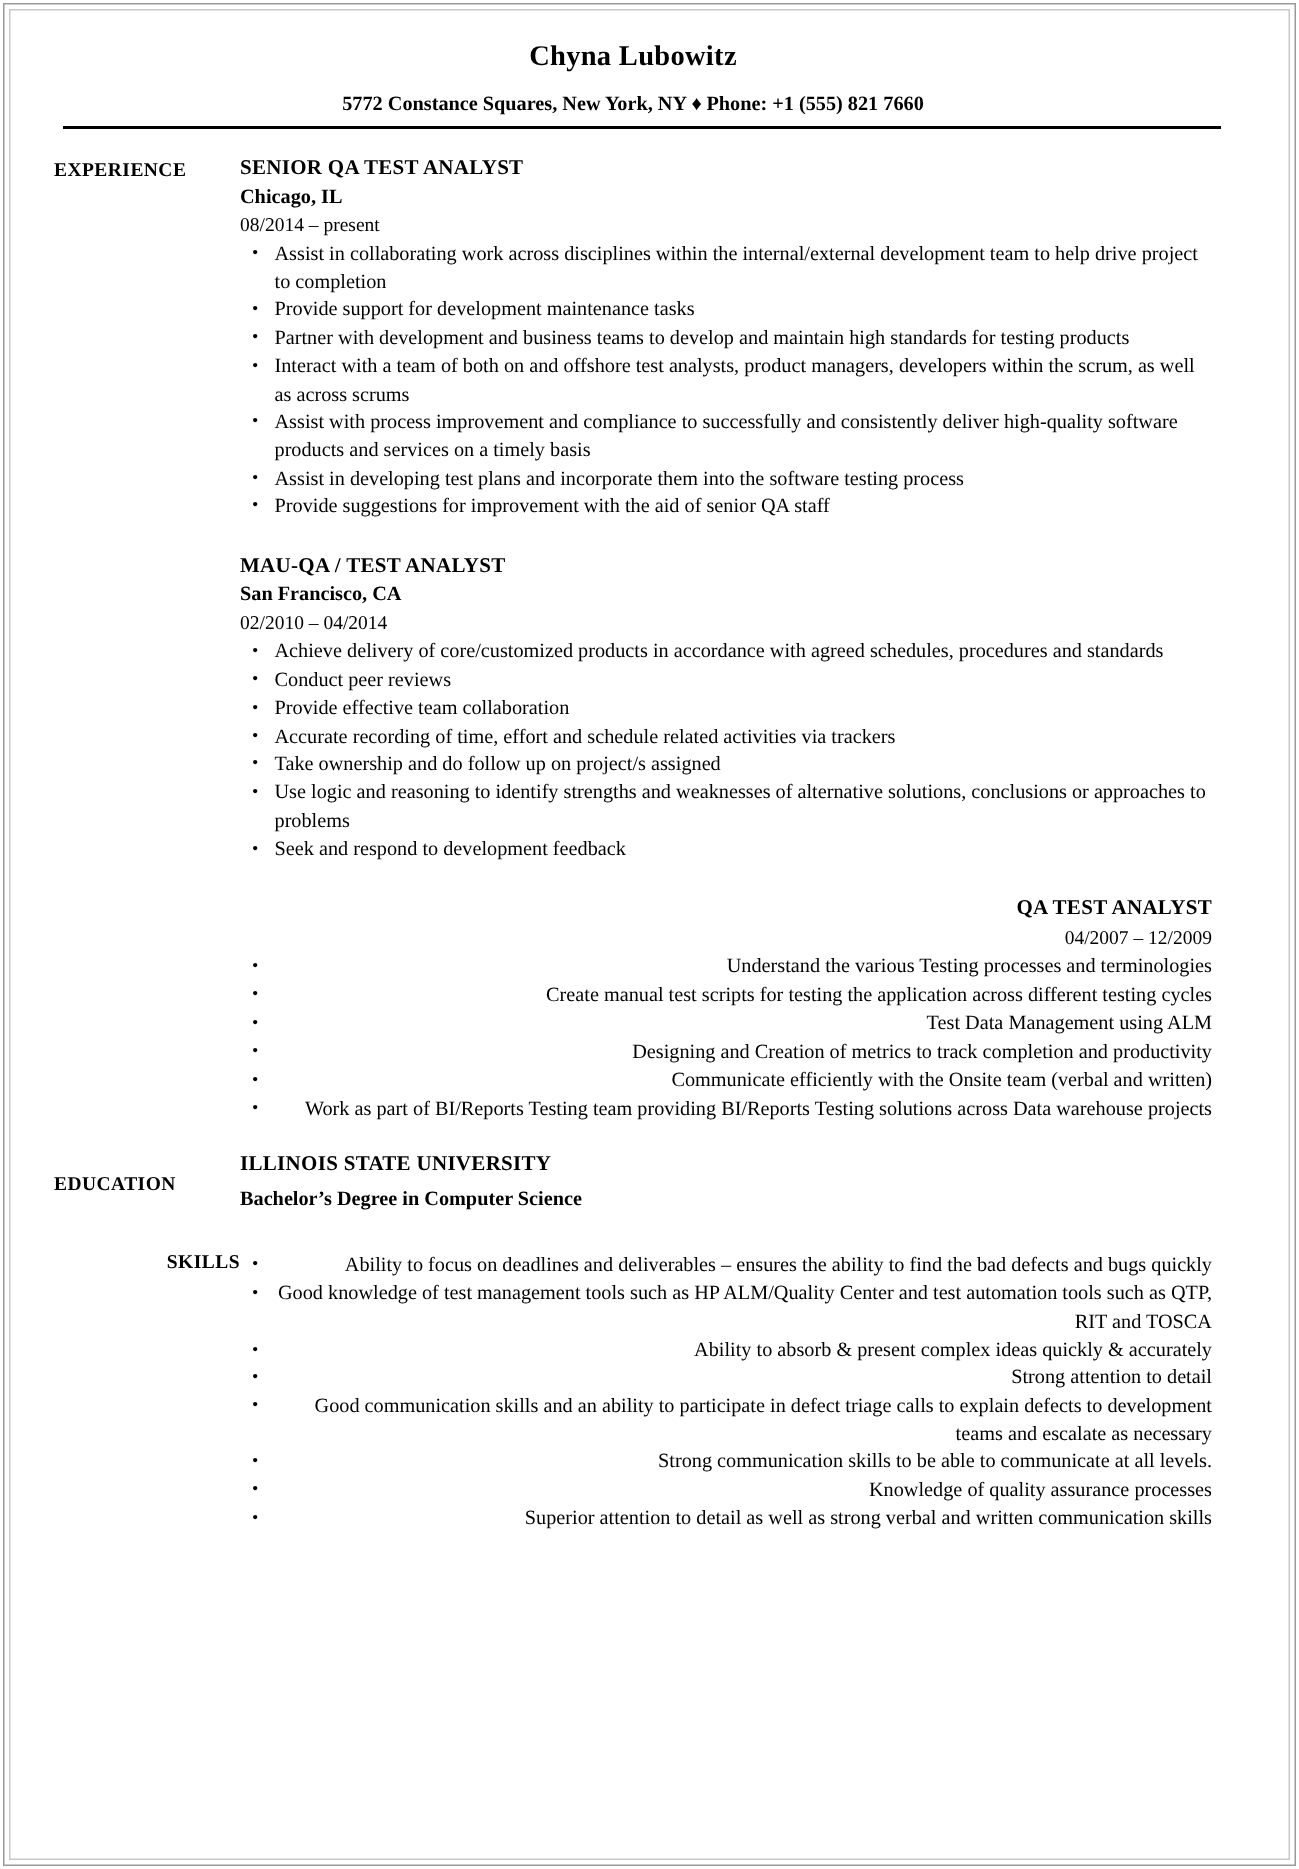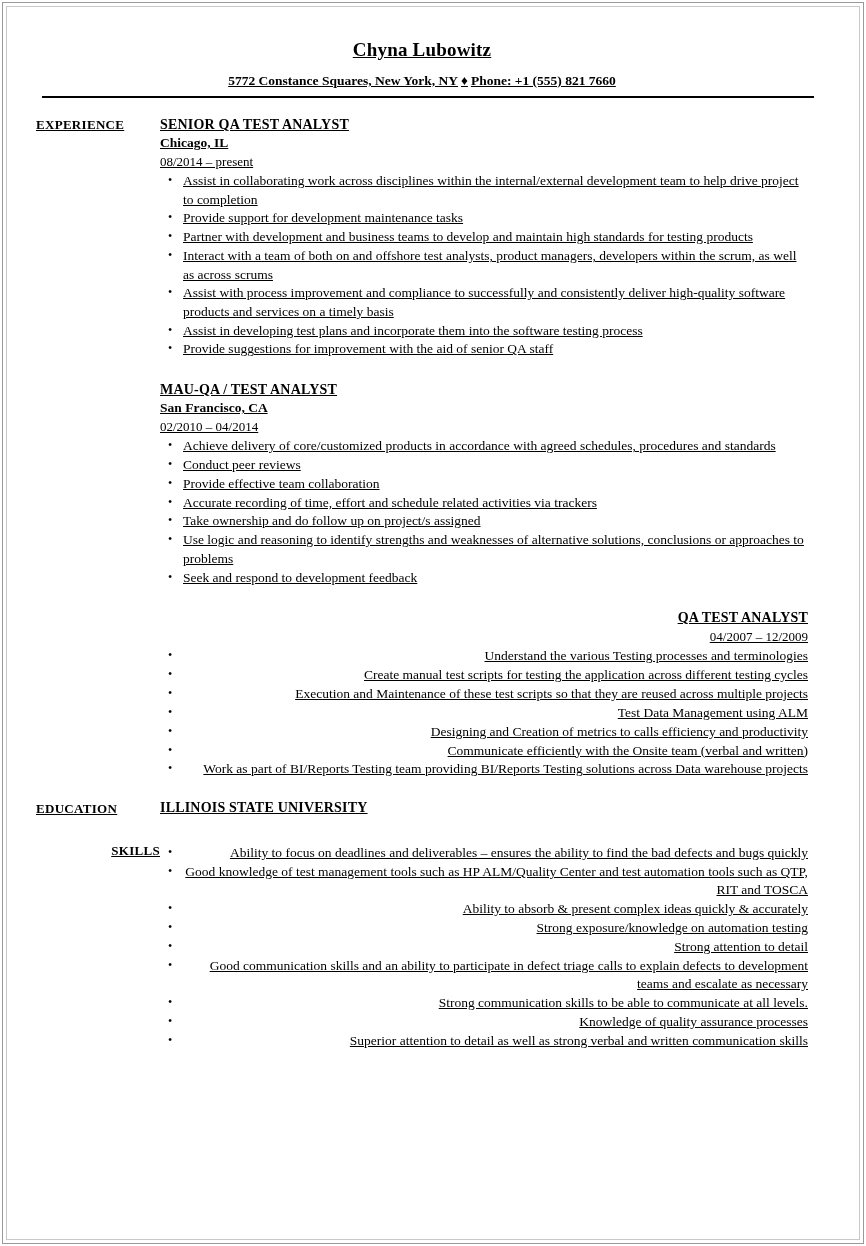--- a/index.html
+++ b/index.html
@@ -35,23 +35,22 @@
     bottom: 6px;
     border: 1px solid #c8c8c8;
     box-sizing: border-box;
     pointer-events: none;
   }
   .content {
     position: absolute;
     left: 0;
     top: 0;
     width: 866px;
-    padding: 30px 58px 0 36px;
-    box-sizing: border-box;
-    text-decoration: underline;
+    padding: 18px 58px 0 36px;
+    box-sizing: border-box;
   }
 
   
   .resume-header {
     text-align: center;
     padding-top: 10px;
   }
   .full-name {
     font-size: 19px;
     font-weight: bold;
@@ -211,48 +210,47 @@
             <li>Seek and respond to development feedback</li>
           </ul>
         </div>
 
         <div class="job">
           <div class="job-title">QA TEST ANALYST</div>
           <div class="job-dates">04/2007 – 12/2009</div>
           <ul class="bullets">
             <li>Understand the various Testing processes and terminologies</li>
             <li>Create manual test scripts for testing the application across different testing cycles</li>
-            <li>Execution and Maintenance of these test scripts so that they are reused across multiple projects</li>
             <li>Test Data Management using ALM</li>
-            <li>Designing and Creation of metrics to calls efficiency and productivity</li>
+            <li>Designing and Creation of metrics to track completion and productivity</li>
             <li>Communicate efficiently with the Onsite team (verbal and written)</li>
             <li>Work as part of BI/Reports Testing team providing BI/Reports Testing solutions across Data warehouse projects</li>
           </ul>
         </div>
 
       </div>
     </div>
 
     <div class="section education">
       <div class="section-label">EDUCATION</div>
       <div class="section-body">
         <div class="edu">
           <div class="edu-school">ILLINOIS STATE UNIVERSITY</div>
+          <div class="edu-degree">Bachelor’s Degree in Computer Science</div>
         </div>
       </div>
     </div>
 
     <div class="section skills">
       <div class="section-label">SKILLS</div>
       <div class="section-body">
         <ul class="bullets skills-list">
           <li>Ability to focus on deadlines and deliverables – ensures the ability to find the bad defects and bugs quickly</li>
           <li>Good knowledge of test management tools such as HP ALM/Quality Center and test automation tools such as QTP, RIT and TOSCA</li>
           <li>Ability to absorb &amp; present complex ideas quickly &amp; accurately</li>
-          <li>Strong exposure/knowledge on automation testing</li>
           <li>Strong attention to detail</li>
           <li>Good communication skills and an ability to participate in defect triage calls to explain defects to development teams and escalate as necessary</li>
           <li>Strong communication skills to be able to communicate at all levels.</li>
           <li>Knowledge of quality assurance processes</li>
           <li>Superior attention to detail as well as strong verbal and written communication skills</li>
         </ul>
       </div>
     </div>
 
   </div>

